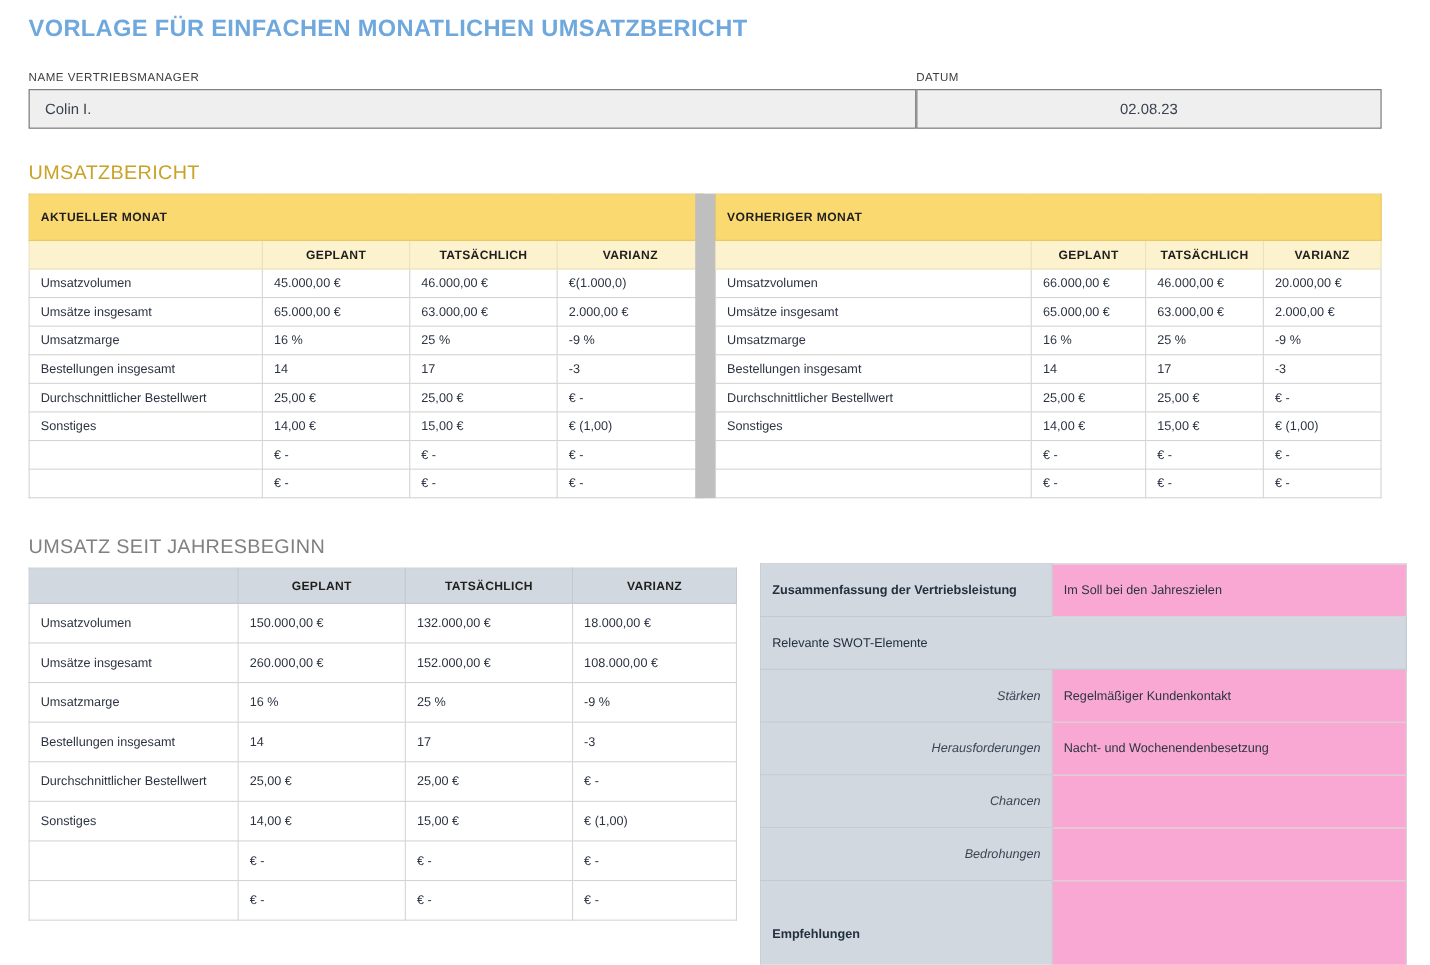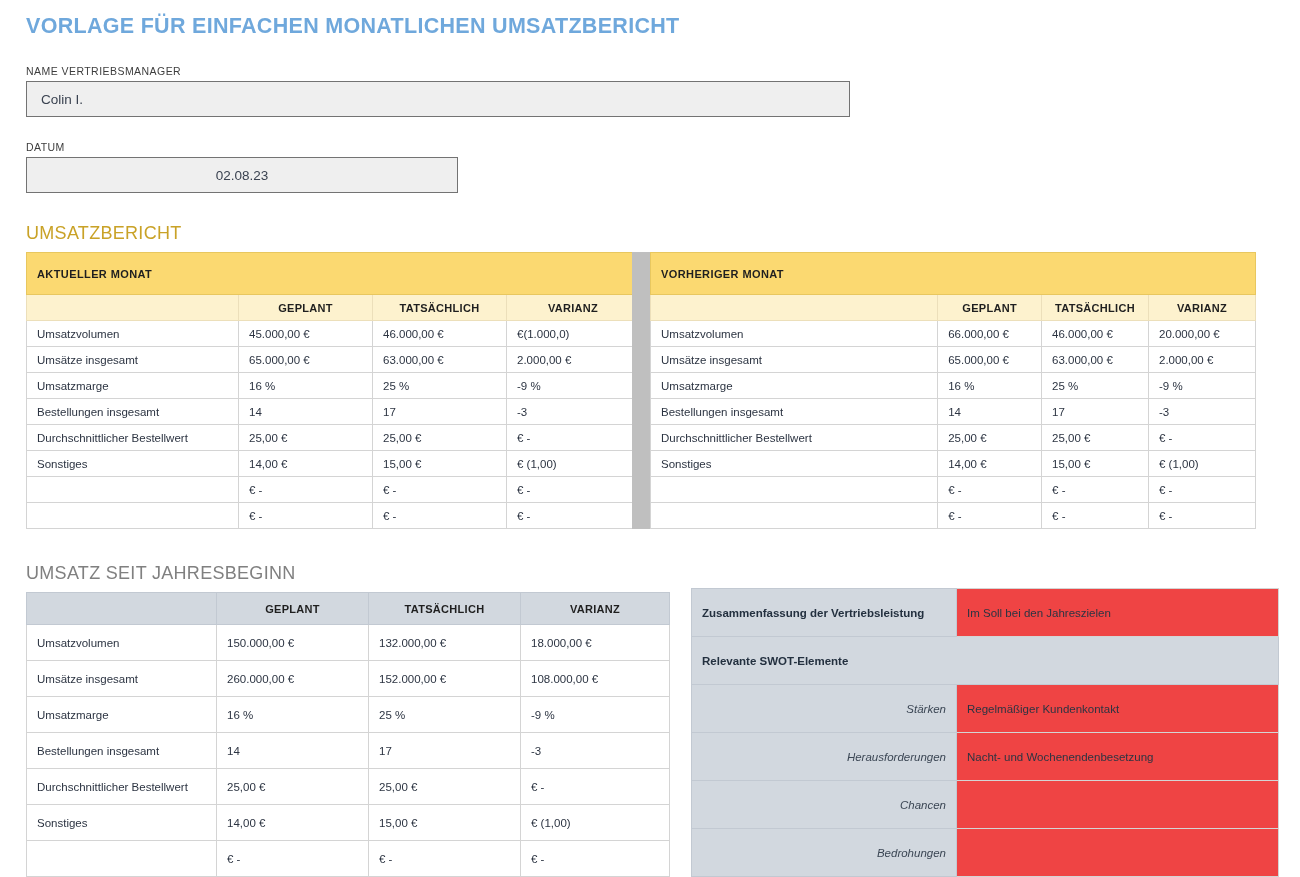--- a/index.html
+++ b/index.html
@@ -23,23 +23,21 @@
     letter-spacing: 0.3px;
     color: #6fa8dc;
     text-transform: uppercase;
     margin-bottom: 26px;
     white-space: nowrap;
   }
 
   
   .meta-row {
     display: flex;
-    gap: 24px;
     margin-bottom: 30px;
-    flex-direction: column;
   }
   .meta-field.name-field { width: 824px; }
   .meta-field.date-field { width: 432px; }
 
   .meta-label {
     font-size: 10.5px;
     letter-spacing: 0.45px;
     color: #3d3d3d;
     text-transform: uppercase;
     margin-bottom: 4px;
@@ -142,27 +140,27 @@
     border-color: #c2c9d2;
     color: #23303f;
   }
   .swot-table .lbl.bold { font-weight: bold; }
   .swot-table .lbl.italic-right {
     font-style: italic;
     text-align: right;
     color: #3b4654;
   }
   .swot-table .val {
-    background: #ef4444;
+    background: #f9a8d4;
     color: #2c3442;
   }
   .swot-table .full-band {
     background: #d2d8df;
     border-color: #c2c9d2;
-    font-weight: bold;
+    font-weight: normal;
     color: #23303f;
   }
   .swot-table .tall { height: 98px; vertical-align: middle; }
 </style>
 </head>
 <body>
 
 <div class="page">
 
   <div class="doc-title">VORLAGE FÜR EINFACHEN MONATLICHEN UMSATZBERICHT</div>

